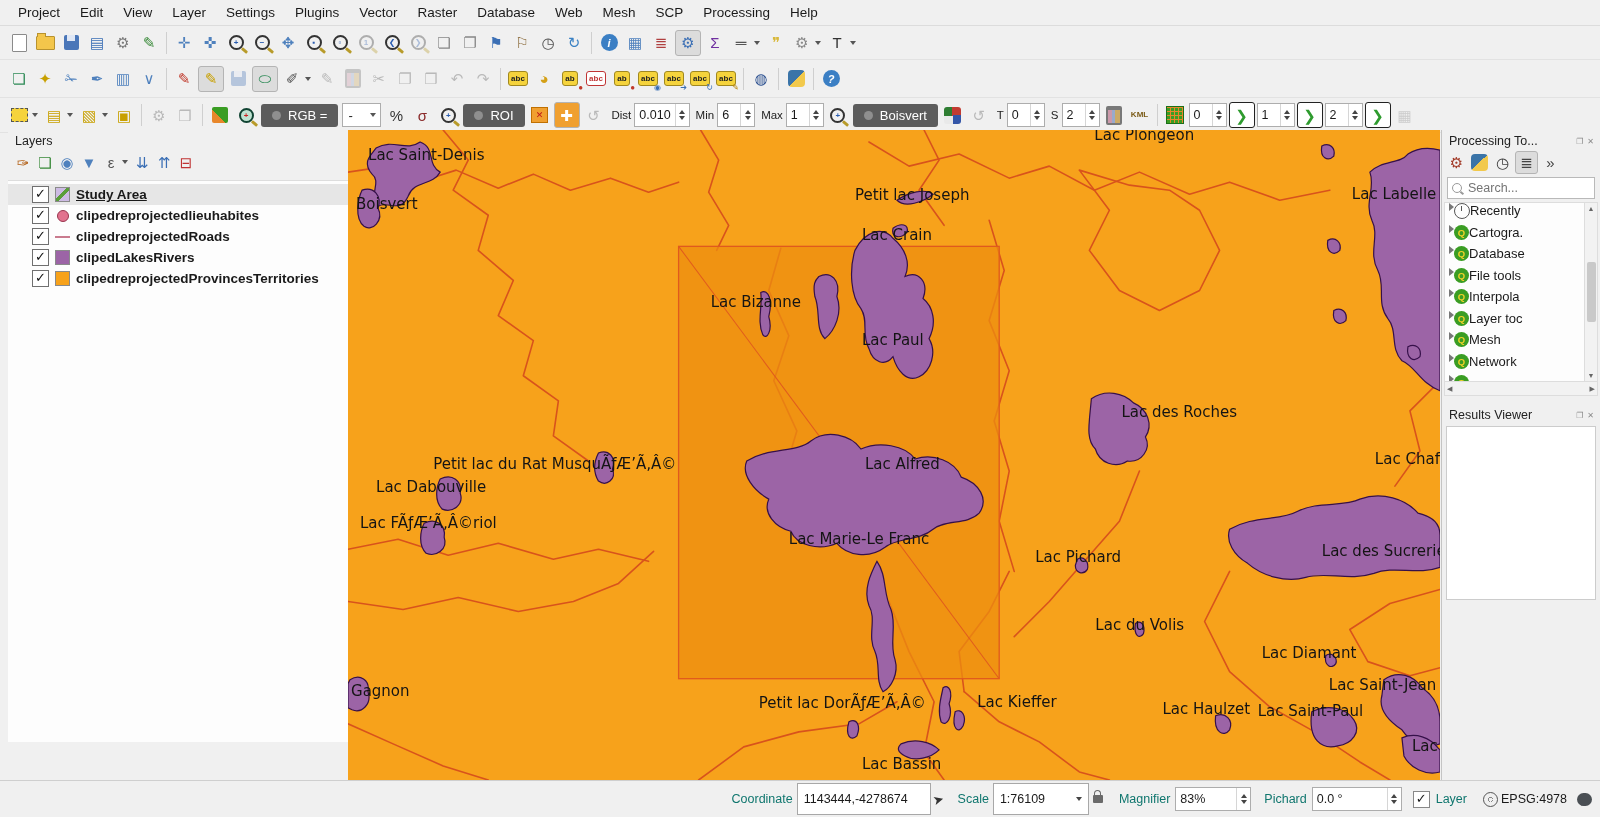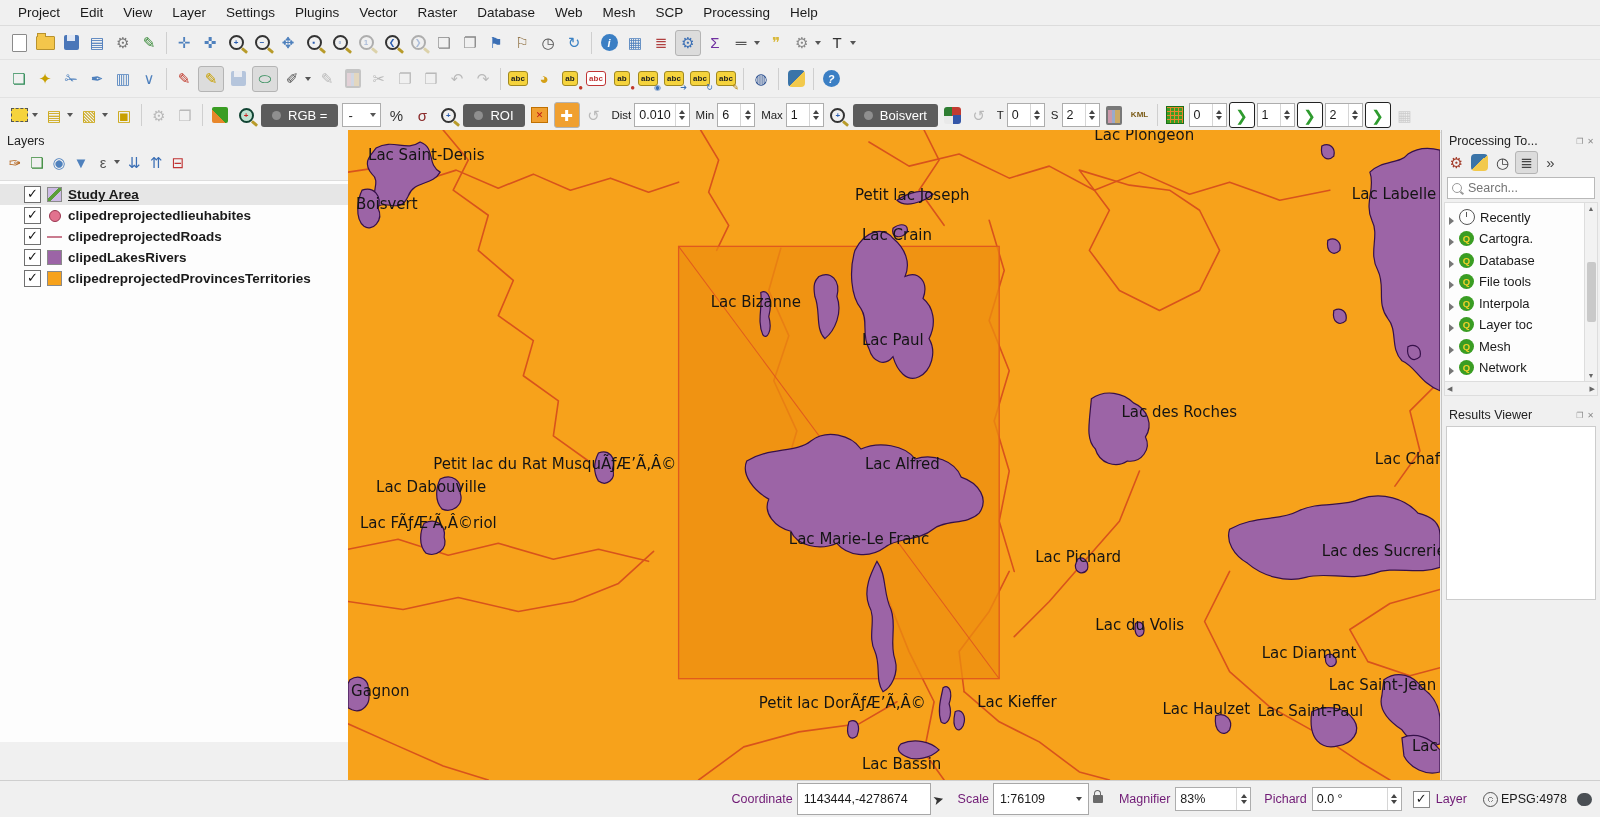--- a/index.html
+++ b/index.html
@@ -57,21 +57,21 @@
   .kml .g{font-size:8px;font-weight:bold;color:#7a5a16;letter-spacing:0}
   .lock{width:10px;height:8px;background:#6a6a6a;border-radius:1px;position:relative;margin:0 4px}
   .lock::before{content:"";position:absolute;top:-5px;left:1.5px;width:5px;height:5px;border:1.6px solid #6a6a6a;border-bottom:none;border-radius:4px 4px 0 0}
   .globe{width:13px;height:13px;border-radius:50%;border:1.4px solid #555;position:relative;margin-right:3px;flex:none;
          background:radial-gradient(circle at 50% 50%,transparent 0 2px,#888 2px 2.6px,transparent 2.6px)}
   .bubble{width:15px;height:13px;background:#4a4f54;border-radius:7px;position:relative;margin-left:10px}
   .bubble::after{content:"";position:absolute;bottom:-3px;left:2px;border:3px solid transparent;border-top-color:#4a4f54}
   
   .panel-title{font-size:12.5px;color:#222;padding:4px 6px 2px 7px;display:flex;align-items:center}
   .pnl-ctl{margin-left:auto;display:flex;gap:4px;color:#8a8a8a;font-size:8px}
-  #layers-panel{position:absolute;left:0;top:130px;width:412px;height:650px;background:#f0f0f0;border-right:1px solid #c4c4c4;box-sizing:border-box}
+  #layers-panel{position:absolute;left:8px;top:130px;width:412px;height:650px;background:#f0f0f0;border-right:1px solid #c4c4c4;box-sizing:border-box}
   #layers-toolbar{display:flex;align-items:center;padding:1px 4px;height:22px}
   #layers-toolbar .tbtn{min-width:20px;height:20px}
   #layers-tree{background:#fdfdfd;position:absolute;top:50px;bottom:38px;left:0;right:0;border-top:1px solid #ddd;padding-top:3px}
   .layer-row{display:flex;align-items:center;height:21px;padding-left:24px;gap:6px}
   .layer-row.sel{background:#e6e6e6}
   .lcheck{width:15px;height:15px;background:#fff;border:1px solid #707070;font-size:13px;line-height:13px;text-align:center;color:#111;flex:none}
   .lsym{width:15px;height:15px;flex:none;border:1px solid #8a8a8a;box-sizing:border-box}
   .lsym.point{border:none;display:flex;align-items:center;justify-content:center}
   .lsym.point::before{content:"";width:10px;height:10px;border-radius:50%;background:var(--c);border:1px solid #99364f}
   .lsym.line{border:none;display:flex;align-items:center}
@@ -84,39 +84,39 @@
   #map svg{display:block}
   
   #right-panel{position:absolute;left:1441px;top:130px;width:159px;height:650px;background:#f0f0f0;border-left:1px solid #c4c4c4;box-sizing:border-box}
   #proc-toolbar{display:flex;align-items:center;height:24px;padding:0 3px}
   #proc-toolbar .tbtn{min-width:21px;height:21px}
   #proc-search{margin:3px 5px;height:20px;background:#fff;border:1px solid #b9b9b9;display:flex;align-items:center;padding:0 4px;gap:4px}
   #proc-search input{border:none;outline:none;width:100px;font-size:12.5px;color:#9a9a9a;font-family:inherit;background:transparent}
   .psearch-mag{width:8px;height:8px;border:1.6px solid #9a9a9a;border-radius:50%;position:relative;flex:none}
   .psearch-mag::after{content:"";position:absolute;width:4px;height:1.6px;background:#9a9a9a;bottom:-2px;right:-3px;transform:rotate(40deg)}
   #proc-tree{position:relative;background:#fdfdfd;border:1px solid #ddd;margin:0 2px;height:178px;overflow:hidden}
-  .ptree-row{display:flex;align-items:flex-end;height:21.5px;gap:5px;padding-left:4px;white-space:nowrap}
+  .ptree-row{display:flex;align-items:flex-start;height:21.5px;padding-left:4px;white-space:nowrap}
   .expander{width:0;height:0;border-top:4px solid transparent;border-bottom:4px solid transparent;border-left:5px solid #777;flex:none}
   .qlogo{width:15px;height:15px;border-radius:50%;background:#3a9d23;color:#f2d129;font-size:9.5px;font-weight:bold;
          display:flex;align-items:center;justify-content:center;flex:none}
   .clockico{width:14px;height:14px;border-radius:50%;border:1.6px solid #555;position:relative;flex:none}
   .clockico::after{content:"";position:absolute;left:5.5px;top:2px;width:1.6px;height:5px;background:#555}
   .ptree-label{font-size:13px}
   .vscroll{position:absolute;right:0;top:0;bottom:0;width:13px;background:#f2f2f2;border-left:1px solid #ddd;display:flex;flex-direction:column;align-items:center;justify-content:space-between;padding:2px 0;box-sizing:border-box}
   .vthumb{width:9px;height:60px;background:#c9c9c9;border-radius:2px}
   .hscroll{height:13px;background:#f2f2f2;margin:0 2px;border:1px solid #ddd;border-top:none;display:flex;align-items:center;justify-content:space-between;padding:0 2px}
   .sarrow{font-size:7px;color:#666;line-height:1}
   #results-panel .panel-title{margin-top:8px}
   #results-body{background:#fff;border:1px solid #ccc;margin:2px 4px;height:172px}
   
   #statusbar{position:absolute;left:0;bottom:0;width:1600px;height:37px;background:#f0f0f0;border-top:1px solid #cfcfcf;
              display:flex;align-items:center;box-sizing:border-box;padding:0 8px;font-size:12.5px}
   #locator{width:232px;height:23px;background:#fff;border:1px solid #a8a8a8;border-radius:2px;display:flex;align-items:center;padding:0 6px;gap:6px}
   #locator .ph{color:#8f8f8f;font-size:12.5px}
-  .sb-label{margin:0 4px 0 12px;color:#701a75}
+  .sb-label{margin:0 4px 0 12px;color:#0f766e}
   .sb-input{height:22px;background:#fff;border:1px solid #a8a8a8;display:flex;align-items:center;padding:4px 6px;font-size:12.5px}
   .ptr-ico{font-size:13px;color:#333;margin:0 2px;transform:rotate(-15deg)}
   .sb-check{width:15px;height:15px;background:#fff;border:1px solid #888;text-align:center;line-height:14px;font-size:13px;margin:0 4px 0 10px}
   .spacer{flex:1}
 </style>
 </head>
 <body>
 
 <div id="menubar">
     <span class="menu-item">Project</span>

